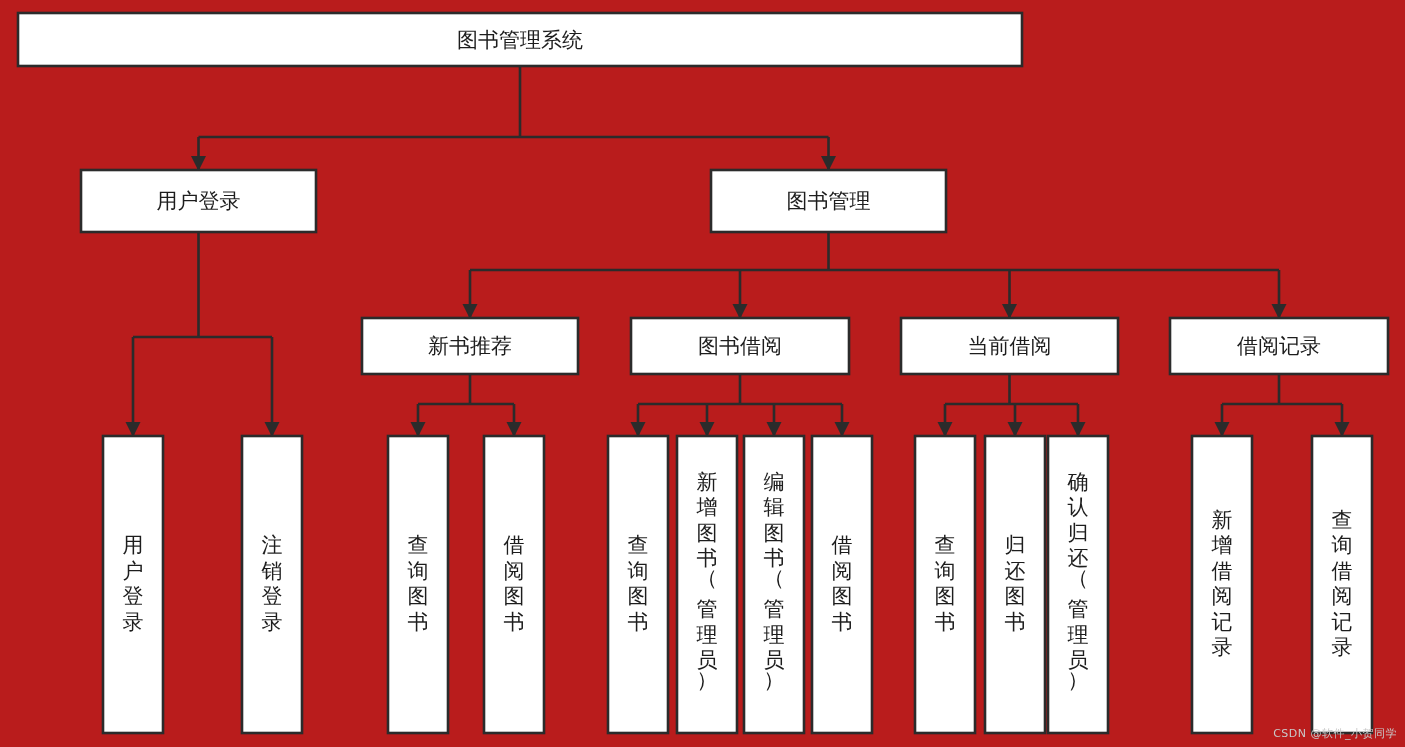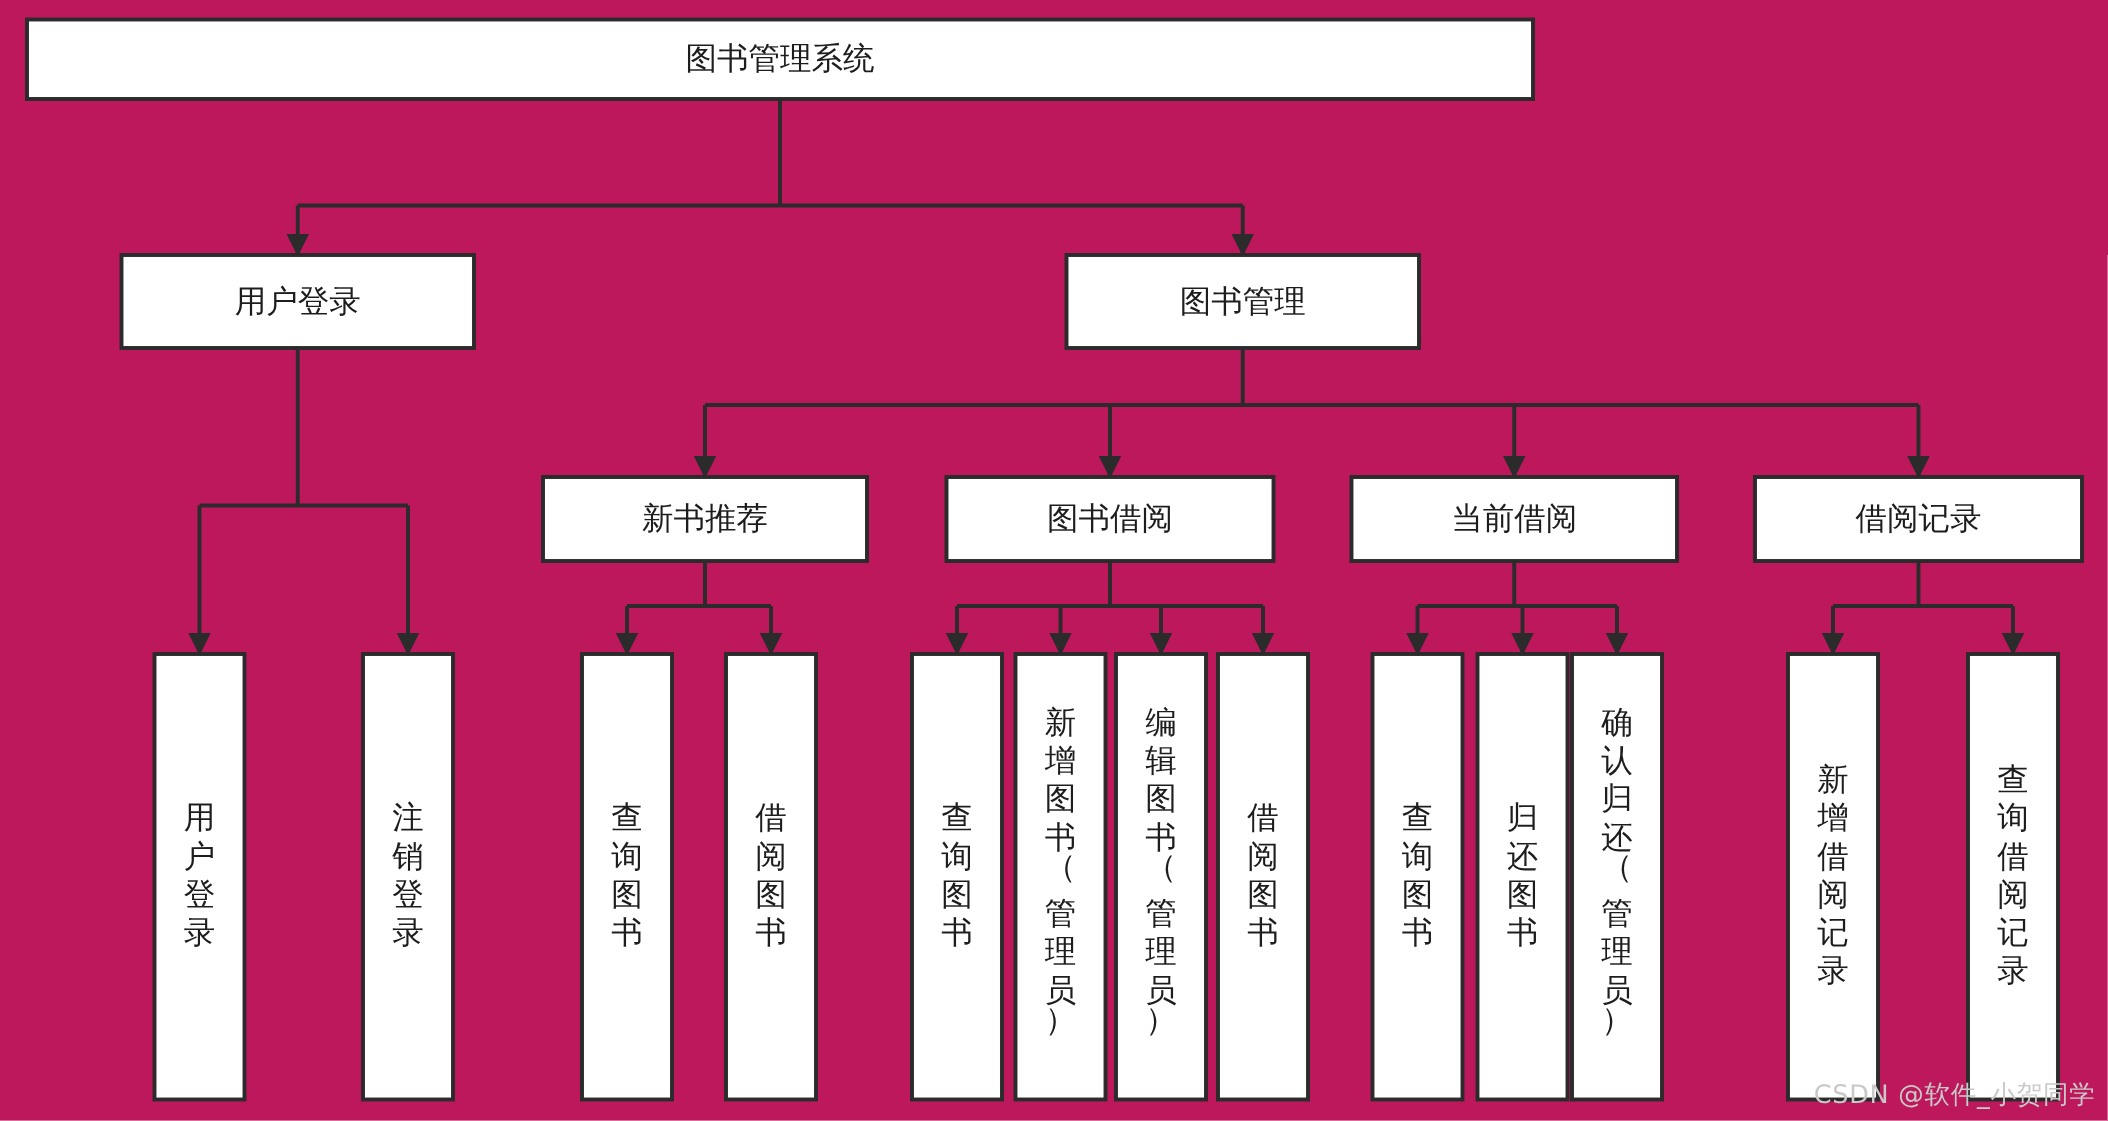--- a/index.html
+++ b/index.html
@@ -10,21 +10,21 @@
   body {
     width: 1405px;
     height: 747px;
     font-family: "DejaVu Sans", "Liberation Sans", sans-serif;
     overflow: hidden;
   }
   #diagram-root {
     position: relative;
     width: 1405px;
     height: 747px;
-    background: #be185d;
+    background: #b91c1c;
   }
   svg#flow-svg {
     position: absolute;
     left: 0;
     top: 0;
     width: 1405px;
     height: 747px;
   }
   .node-box {
     fill: #ffffff;
@@ -51,21 +51,21 @@
     font-family: "DejaVu Sans", "Liberation Sans", sans-serif;
     font-size: 21px;
     fill: #1d1d1d;
     text-anchor: middle;
   }
   .watermark {
     position: absolute;
     right: 8px;
     bottom: 6px;
     font-family: "DejaVu Sans", "Liberation Sans", sans-serif;
-    font-size: 17px;
+    font-size: 11px;
     color: #c9c9c9;
     white-space: nowrap;
     letter-spacing: 0.5px;
     user-select: none;
   }
 </style>
 </head>
 <body>
 
 <div id="diagram-root">

